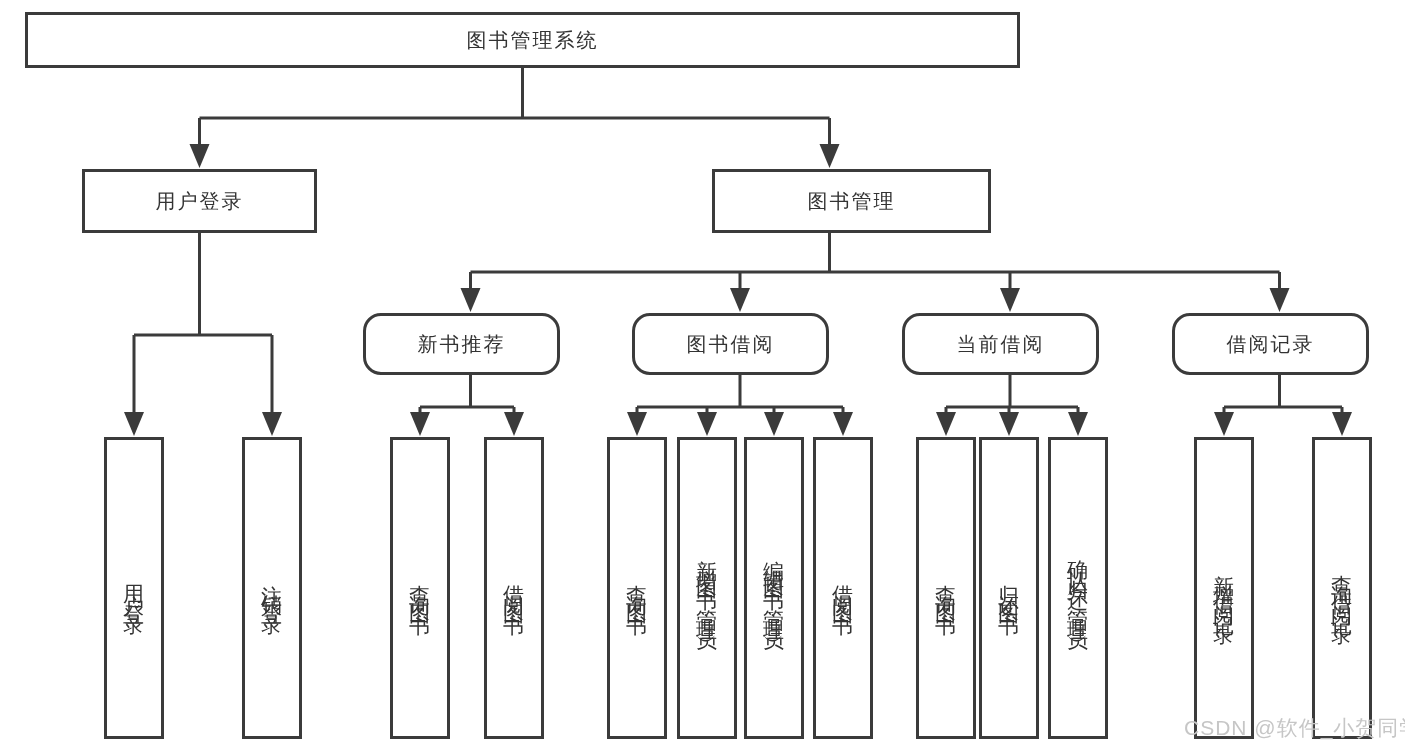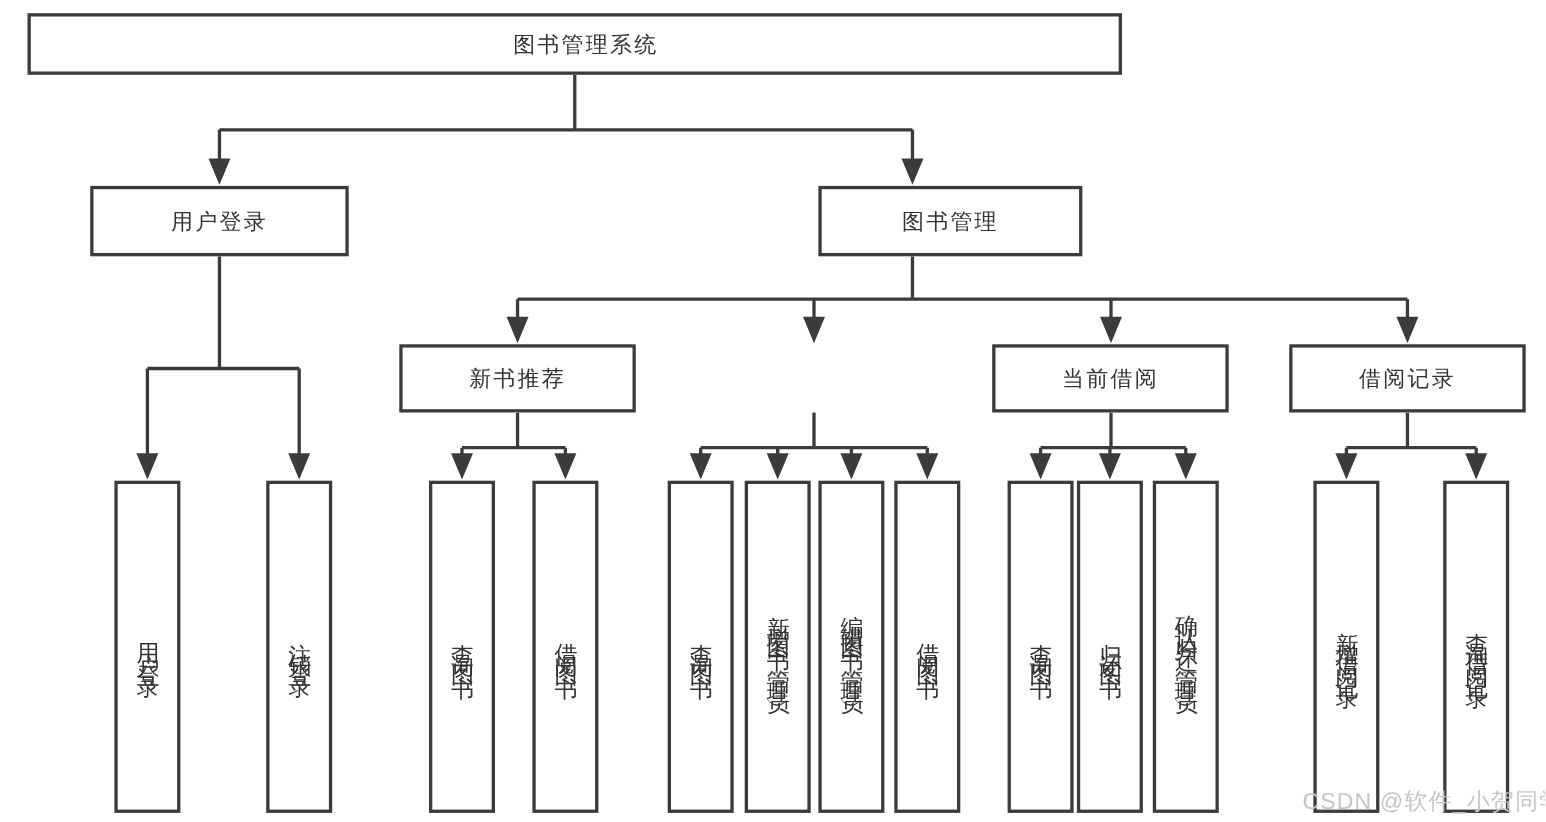--- a/index.html
+++ b/index.html
@@ -57,22 +57,22 @@
   .vbox .lbl {
     writing-mode: vertical-rl;
     text-orientation: upright;
     font-size: 21px;
     letter-spacing: 10px;
     line-height: 1;
     white-space: nowrap;
   }
   .root-box   { left: 25px;  top: 12px;  width: 995px; height: 56px; padding-left: 20px; }
   .l2-a       { left: 82px;  top: 169px; width: 235px; height: 64px; }
-  .l2-b       { left: 744px; top: 169px; width: 240px; height: 64px; text-align: center; }
-  .l3         { top: 313px; width: 215px; height: 62px; }
+  .l2-b       { left: 712px; top: 169px; width: 279px; height: 64px; text-align: center; }
+  .l3         { top: 313px; width: 197px; height: 62px; border-radius: 18px; }
   .l3-a { left: 363px; }
   .l3-b { left: 632px; }
   .l3-c { left: 902px; }
   .l3-d { left: 1172px; }
   .leaf       { top: 437px; width: 60px; height: 302px; }
   .leaf-1  { left: 104px; }
   .leaf-2  { left: 242px; }
   .leaf-3  { left: 390px; }
   .leaf-4  { left: 484px; }
   .leaf-5  { left: 607px; }
@@ -142,20 +142,23 @@
   <div class="node hbox l2-a">
     <span class="lbl">用户登录</span>
   </div>
   <div class="node hbox l2-b">
     <span class="lbl">图书管理</span>
   </div>
 
   <div class="node hbox l3 l3-a">
     <span class="lbl">新书推荐</span>
   </div>
+  <div class="node hbox l3 l3-b">
+    <span class="lbl">图书借阅</span>
+  </div>
   <div class="node hbox l3 l3-d">
     <span class="lbl">借阅记录</span>
   </div>
   <div class="node hbox l3 l3-c">
     <span class="lbl">当前借阅</span>
   </div>
 
   <div class="node vbox leaf leaf-1">
     <span class="lbl">用户登录</span>
   </div>

